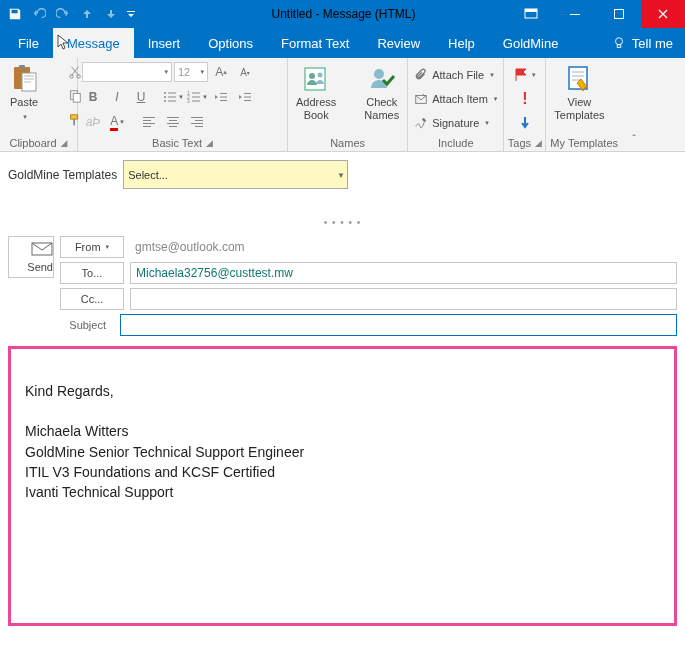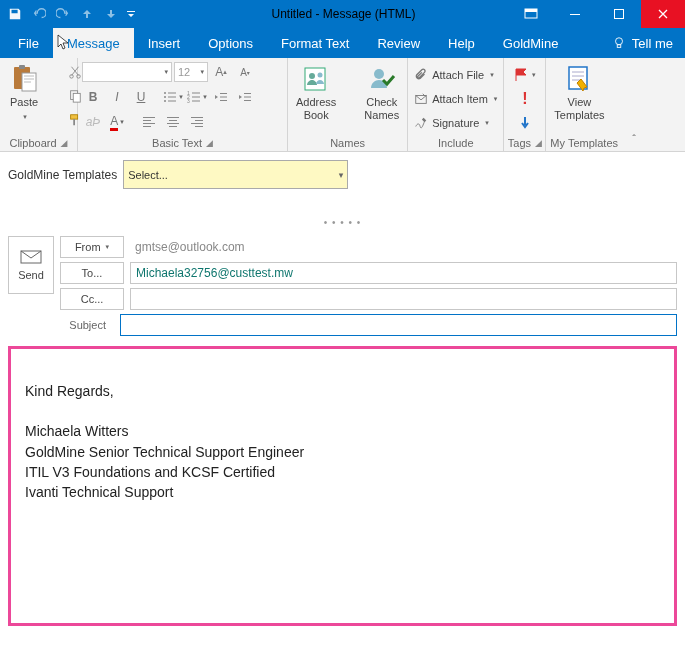--- a/index.html
+++ b/index.html
@@ -46,21 +46,21 @@
 
   
   .gmbar { padding: 8px; display:flex; align-items:center; gap:6px; font-size:12px; color:#333;}
   .gm-select { border:1px solid #aaa; background:#fef9c3; width:225px; height:29px; display:flex; align-items:center; justify-content:space-between; padding:0 4px; font-size:11px; color:#333;}
 
   .dots { text-align:center; color:#999; padding:20px 0 8px 0; letter-spacing:1px; font-size:10px;}
 
   
   .envelope { display:flex; padding: 0 8px; gap:6px;}
   .sendcol { width:46px; }
-  .sendbtn { border:1px solid #c7c7c7; width:46px; height:58px; display:flex; flex-direction:column; align-items:center; justify-content:center; gap:4px; cursor:pointer; font-size:11px; color:#444;}
+  .sendbtn { border:1px solid #c7c7c7; width:46px; height:42px; display:flex; flex-direction:column; align-items:flex-end; justify-content:center; gap:4px; cursor:pointer; font-size:11px; color:#444;}
   .fieldcol { flex:1; display:flex; flex-direction:column; gap:4px;}
   .fieldrow { display:flex; align-items:center; gap:6px; }
   .fieldlbl { width:64px; height:22px; border:1px solid #c7c7c7; display:flex; align-items:center; justify-content:center; font-size:11px; color:#444; cursor:pointer;}
   .fieldval { flex:1; height:22px; border:1px solid #c7c7c7; padding:0 5px; font-size:12px; color:#0f766e; outline:none;}
   .fieldval.focus { border-color:#0173c7;}
   .from-val { color:#888; font-size:12px; padding-left:5px;}
   .subject-lbl { width:106px; text-align:right; padding-right:8px; font-size:11px; color:#666;}
 
   
   .bodywrap { margin:10px 8px 8px 8px; border:3px solid #ec4899; height:280px; padding:32px 14px 14px 14px; font-size:14px; color:#222; line-height:1.45;}

